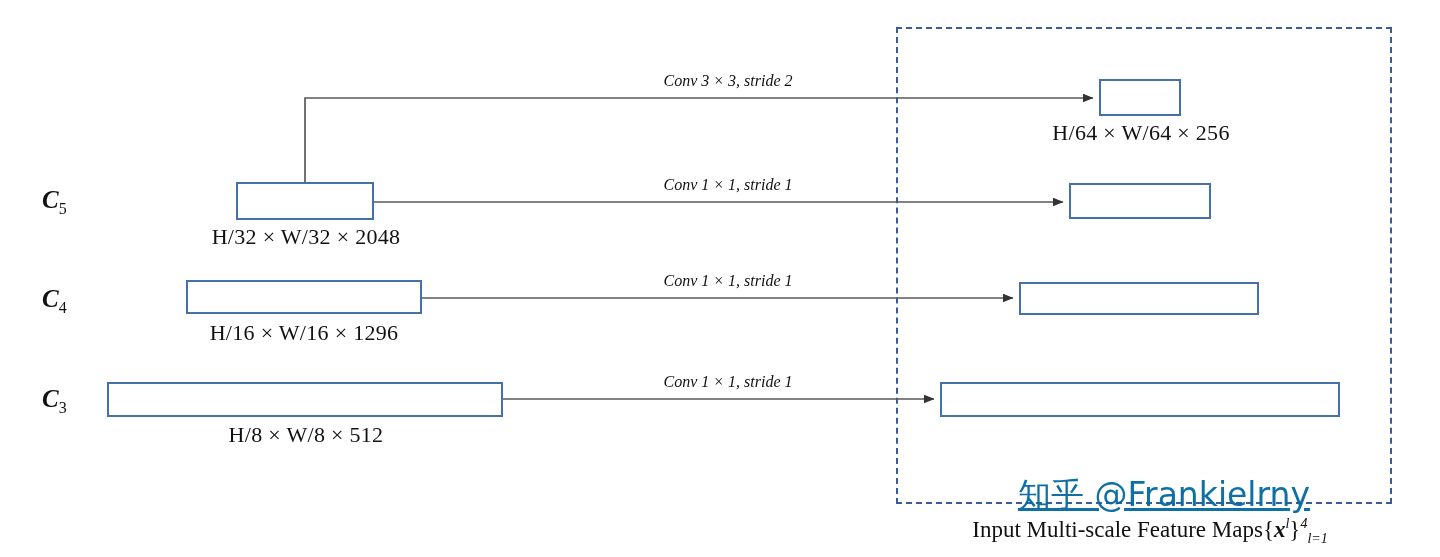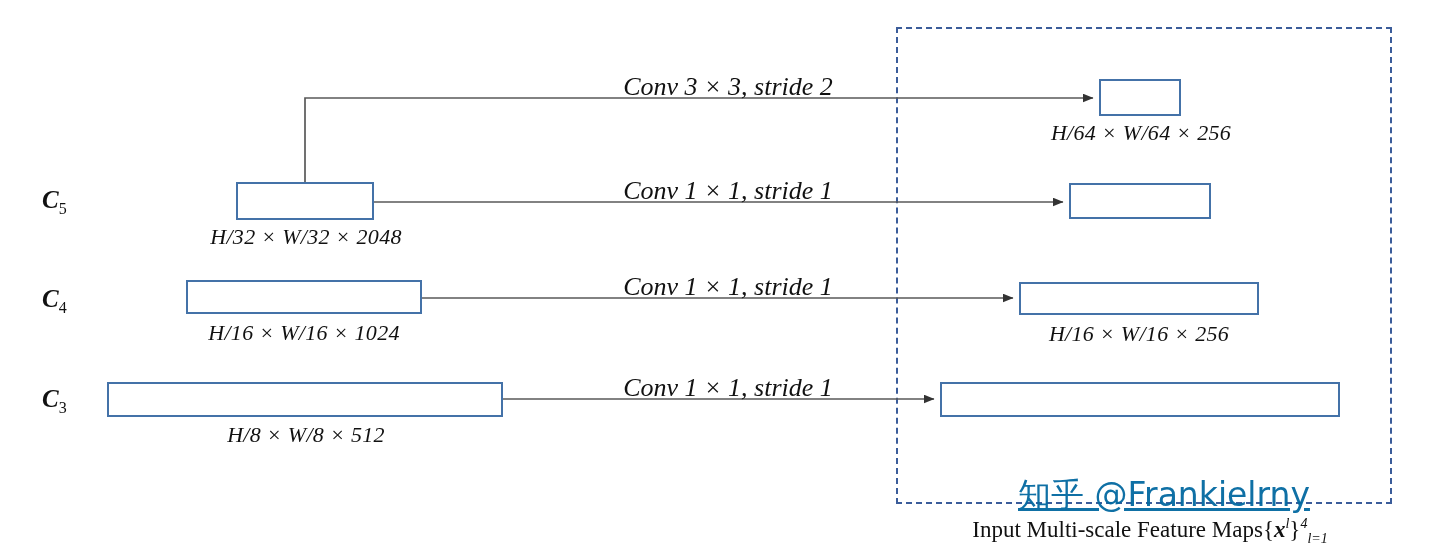--- a/index.html
+++ b/index.html
@@ -17,21 +17,20 @@
   }
   .fmbox {
     position: absolute;
     border: 2px solid #4472a8;
     background: #ffffff;
     box-sizing: border-box;
   }
   .dim-label {
     position: absolute;
     font-family: "Liberation Serif", "DejaVu Serif", serif;
-    font-style: italic;
     font-size: 22px;
     color: #111111;
     white-space: nowrap;
     text-align: center;
     letter-spacing: 0.3px;
   }
   .stage-label {
     position: absolute;
     font-family: "Liberation Serif", "DejaVu Serif", serif;
     font-style: italic;
@@ -42,21 +41,21 @@
   }
   .stage-label sub {
     font-size: 16px;
     font-weight: normal;
     font-style: normal;
   }
   .conv-label {
     position: absolute;
     font-family: "Liberation Serif", "DejaVu Serif", serif;
     font-style: italic;
-    font-size: 26px;
+    font-size: 16px;
     color: #111111;
     white-space: nowrap;
     text-align: center;
   }
   .caption {
     position: absolute;
     font-family: "Liberation Serif", "DejaVu Serif", serif;
     font-size: 23px;
     color: #111111;
     white-space: nowrap;
@@ -121,40 +120,39 @@
   <div class="stage-label" style="left:42px; top:186px;">
     <span>C</span><sub>5</sub>
   </div>
   <div class="fmbox" style="left:236px; top:182px; width:138px; height:38px;"></div>
   <div class="dim-label" style="left:175px; top:224px; width:262px;text-align:center;">H/32 × W/32 × 2048</div>
 
   <div class="stage-label" style="left:42px; top:285px;">
     <span>C</span><sub>4</sub>
   </div>
   <div class="fmbox" style="left:186px; top:280px; width:236px; height:34px;"></div>
-  <div class="dim-label" style="left:173px; top:320px; width:262px;">H/16 × W/16 × 1024</div>
+  <div class="dim-label" style="left:173px; top:320px; width:262px;">H/16 × W/16 × 1296</div>
 
   <div class="stage-label" style="left:42px; top:385px;">
     <span>C</span><sub>3</sub>
   </div>
   <div class="fmbox" style="left:107px; top:382px; width:396px; height:35px;"></div>
   <div class="dim-label" style="left:178px; top:422px; width:256px;">H/8 × W/8 × 512</div>
 
   <div class="conv-label" style="left:597px; top:72px; width:262px;">Conv 3 × 3, stride 2</div>
   <div class="conv-label" style="left:597px; top:176px; width:262px;">Conv 1 × 1, stride 1</div>
   <div class="conv-label" style="left:597px; top:272px; width:262px;">Conv 1 × 1, stride 1</div>
   <div class="conv-label" style="left:597px; top:373px; width:262px;">Conv 1 × 1, stride 1</div>
 
   <div class="fmbox" style="left:1099px; top:79px; width:82px; height:37px;"></div>
   <div class="dim-label" style="left:1015px; top:120px; width:252px;">H/64 × W/64 × 256</div>
 
   <div class="fmbox" style="left:1069px; top:183px; width:142px; height:36px;"></div>
 
   <div class="fmbox" style="left:1019px; top:282px; width:240px; height:33px;"></div>
-  <div class="dim-label" style="left:1013px; top:321px; width:252px;">H/16 × W/16 × 256</div>
 
   <div class="fmbox" style="left:940px; top:382px; width:400px; height:35px;"></div>
 
   <div class="watermark" style="left:1018px; top:473px;">知乎 @Frankielrny</div>
 
 
   <div class="caption" style="left:922px; top:516px; width:456px;">
     <span>Input Multi-scale Feature Maps</span><span>{<span class="mathsym">x</span><sup>l</sup>}<sup>4</sup><sub>l=1</sub></span>
   </div>
 

